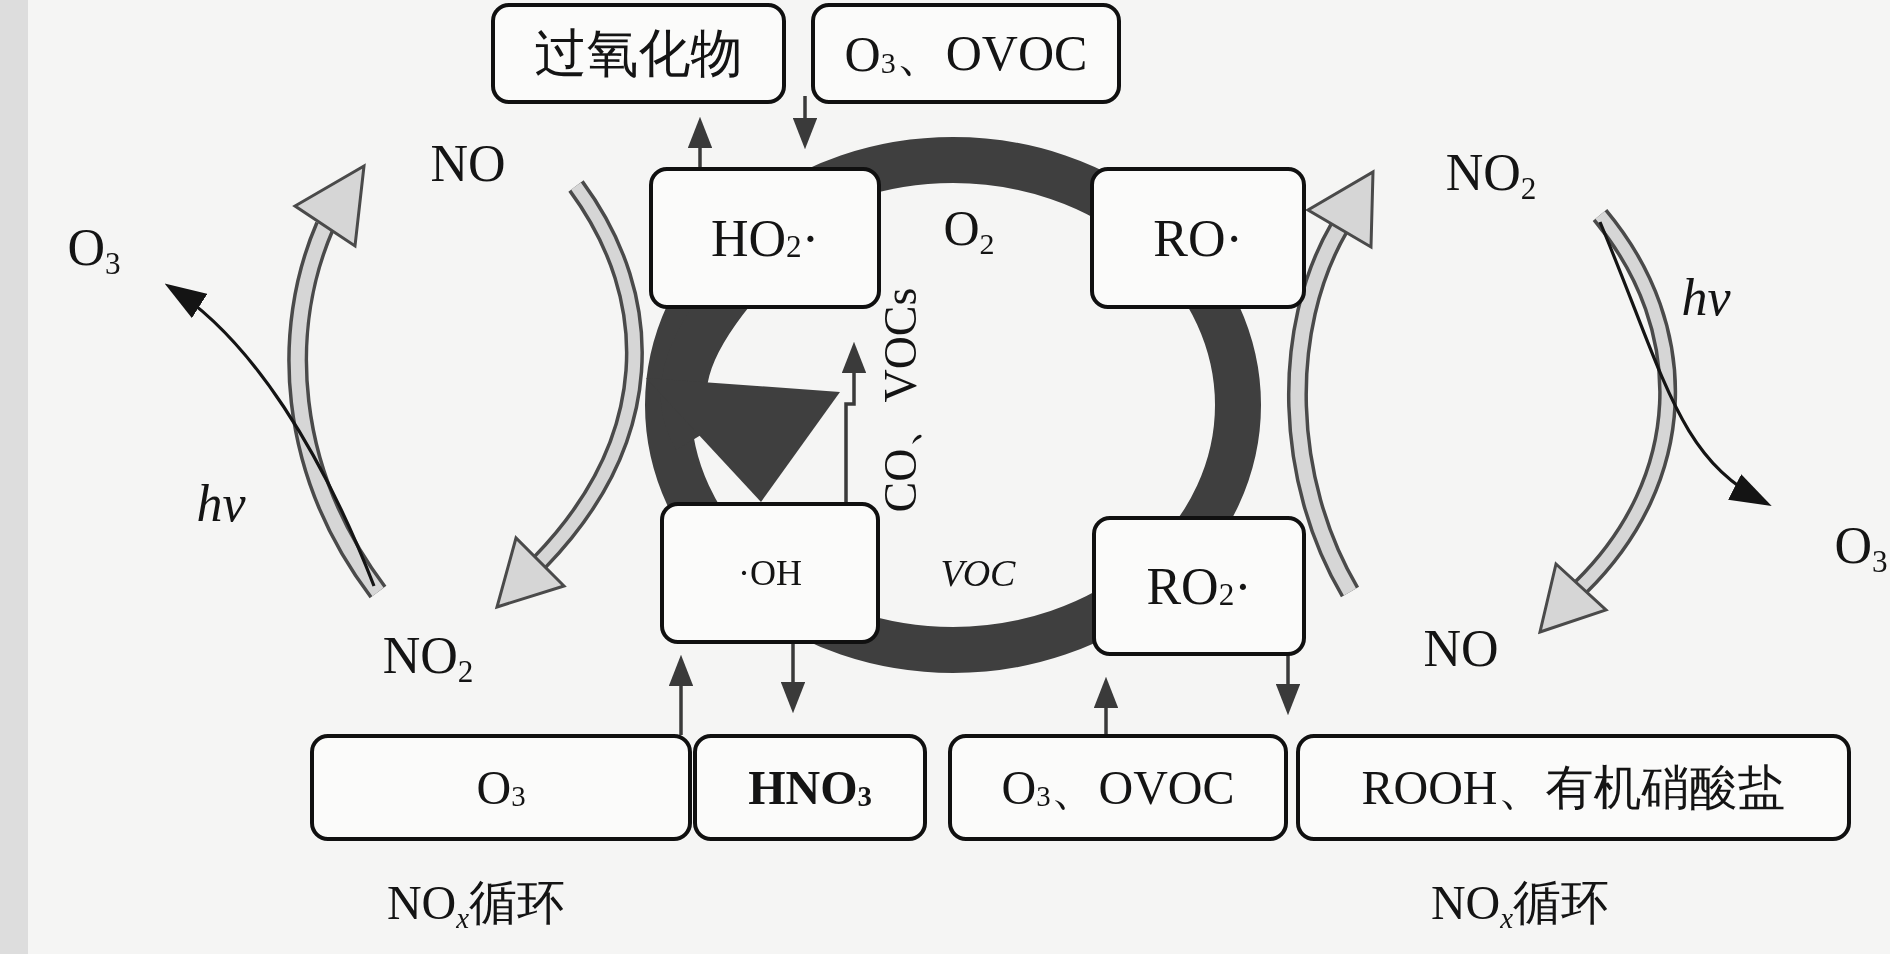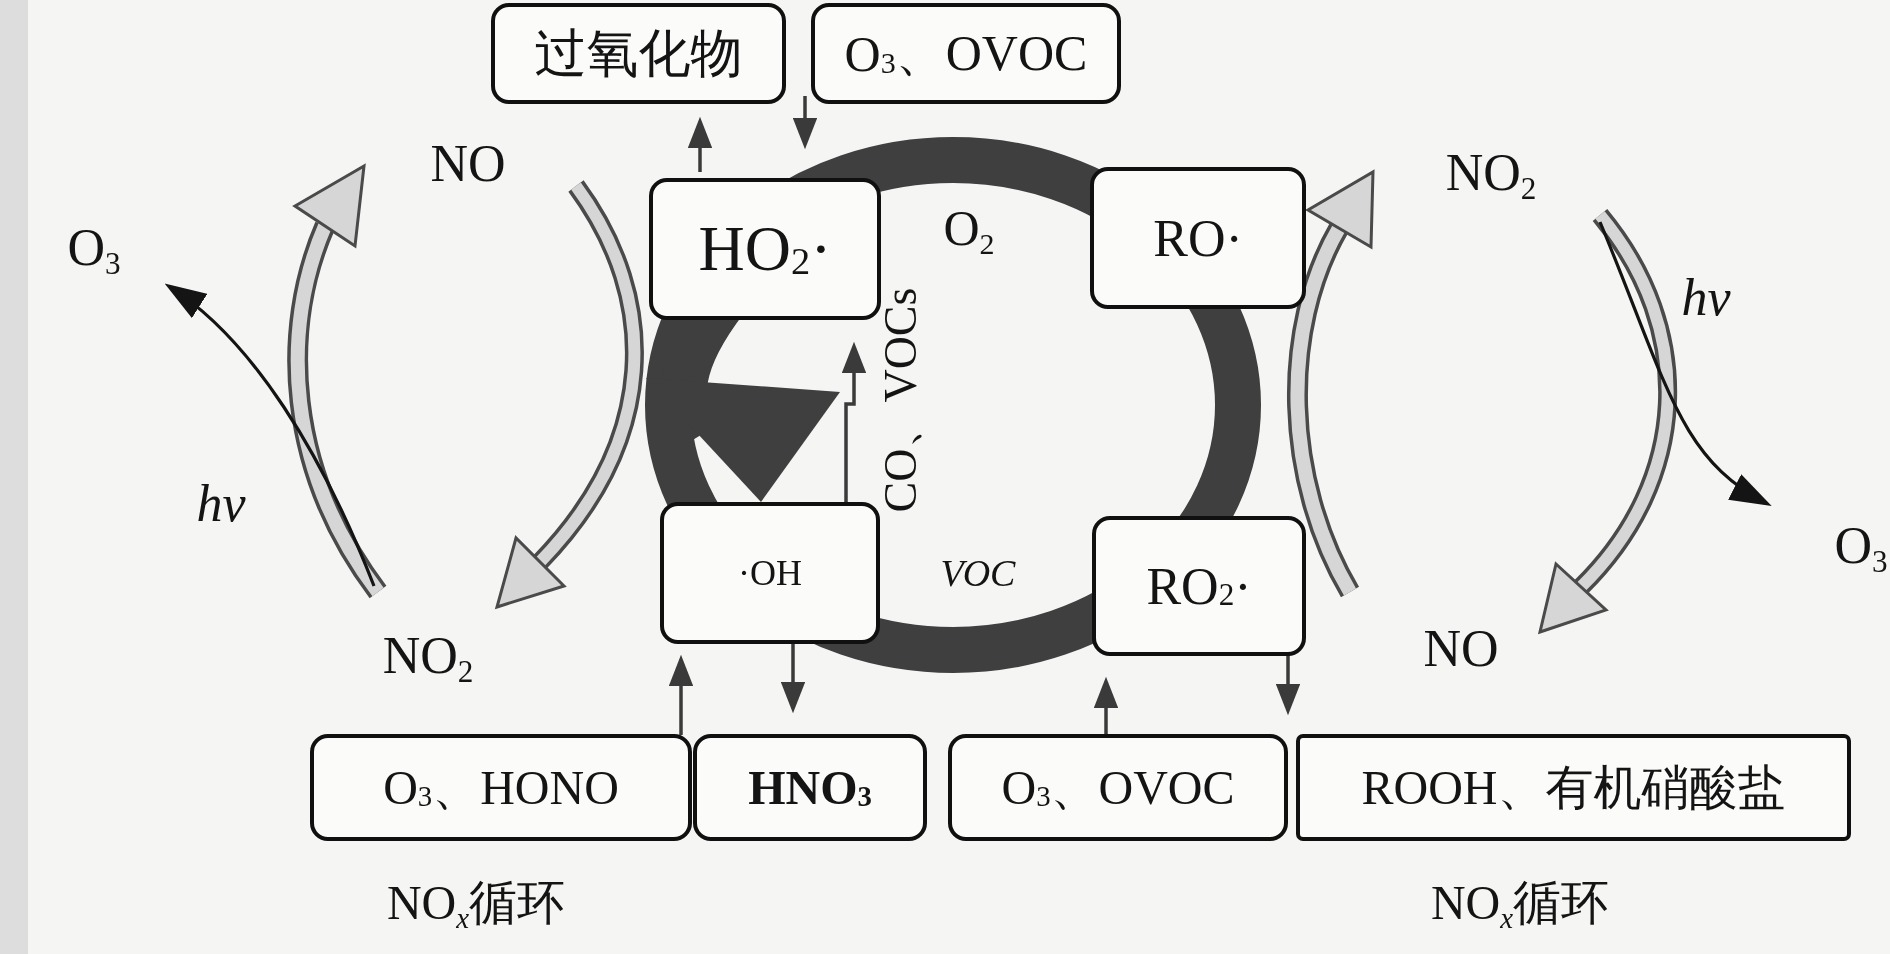--- a/index.html
+++ b/index.html
@@ -71,51 +71,50 @@
   </svg>
 
   <div class="box" style="left:463px;top:3px;width:287px;height:93px;font-size:52px;">
       <span>过氧化物</span>
     </div>
   <div class="box" style="left:783px;top:3px;width:302px;height:93px;font-size:50px;">
       <span>O</span>
       <span class="seg-sub">3</span>
       <span>、OVOC</span>
     </div>
-  <div class="box" style="left:621px;top:178px;width:224px;height:134px;font-size:64px;">
+  <div class="box" style="left:621px;top:167px;width:224px;height:134px;font-size:52px;">
       <span>HO</span>
       <span class="seg-sub">2</span>
       <span>·</span>
     </div>
   <div class="box" style="left:1062px;top:167px;width:208px;height:134px;font-size:52px;text-align:center;">
       <span>RO·</span>
     </div>
   <div class="box" style="left:632px;top:502px;width:212px;height:134px;font-size:36px;">
       <span>·OH</span>
     </div>
   <div class="box" style="left:1064px;top:516px;width:206px;height:132px;font-size:52px;">
       <span>RO</span>
       <span class="seg-sub">2</span>
       <span>·</span>
     </div>
   <div class="box" style="left:282px;top:734px;width:374px;height:99px;font-size:48px;">
       <span>O</span>
       <span class="seg-sub">3</span>
-      <span>、HONO</span>
     </div>
   <div class="box" style="left:665px;top:734px;width:226px;height:99px;font-size:48px;font-weight:bold;">
       <span>HNO</span>
       <span class="seg-sub">3</span>
     </div>
   <div class="box" style="left:920px;top:734px;width:332px;height:99px;font-size:48px;">
       <span>O</span>
       <span class="seg-sub">3</span>
       <span>、OVOC</span>
     </div>
-  <div class="box" style="left:1268px;top:734px;width:547px;height:99px;font-size:48px;border-radius:7px;">
+  <div class="box" style="left:1268px;top:734px;width:547px;height:99px;font-size:48px;">
       <span>ROOH、有机硝酸盐</span>
     </div>
 
   <div class="lbl" style="left:941px;top:228px;font-size:50px;"><span>O</span><span class="seg-sub">2</span></div>
   <div class="lbl" style="left:950px;top:573px;font-size:38px;font-style:italic;"><span>VOC</span></div>
   <div class="lbl rot" style="left:873px;top:400px;font-size:46px;"><span>CO、VOCs</span></div>
 
   <div class="lbl" style="left:440px;top:163px;font-size:52px;"><span>NO</span></div>
   <div class="lbl" style="left:66px;top:247px;font-size:52px;"><span>O</span><span class="seg-sub">3</span></div>
   <div class="lbl" style="left:193px;top:503px;font-size:52px;"><span class="seg-i">hv</span></div>

